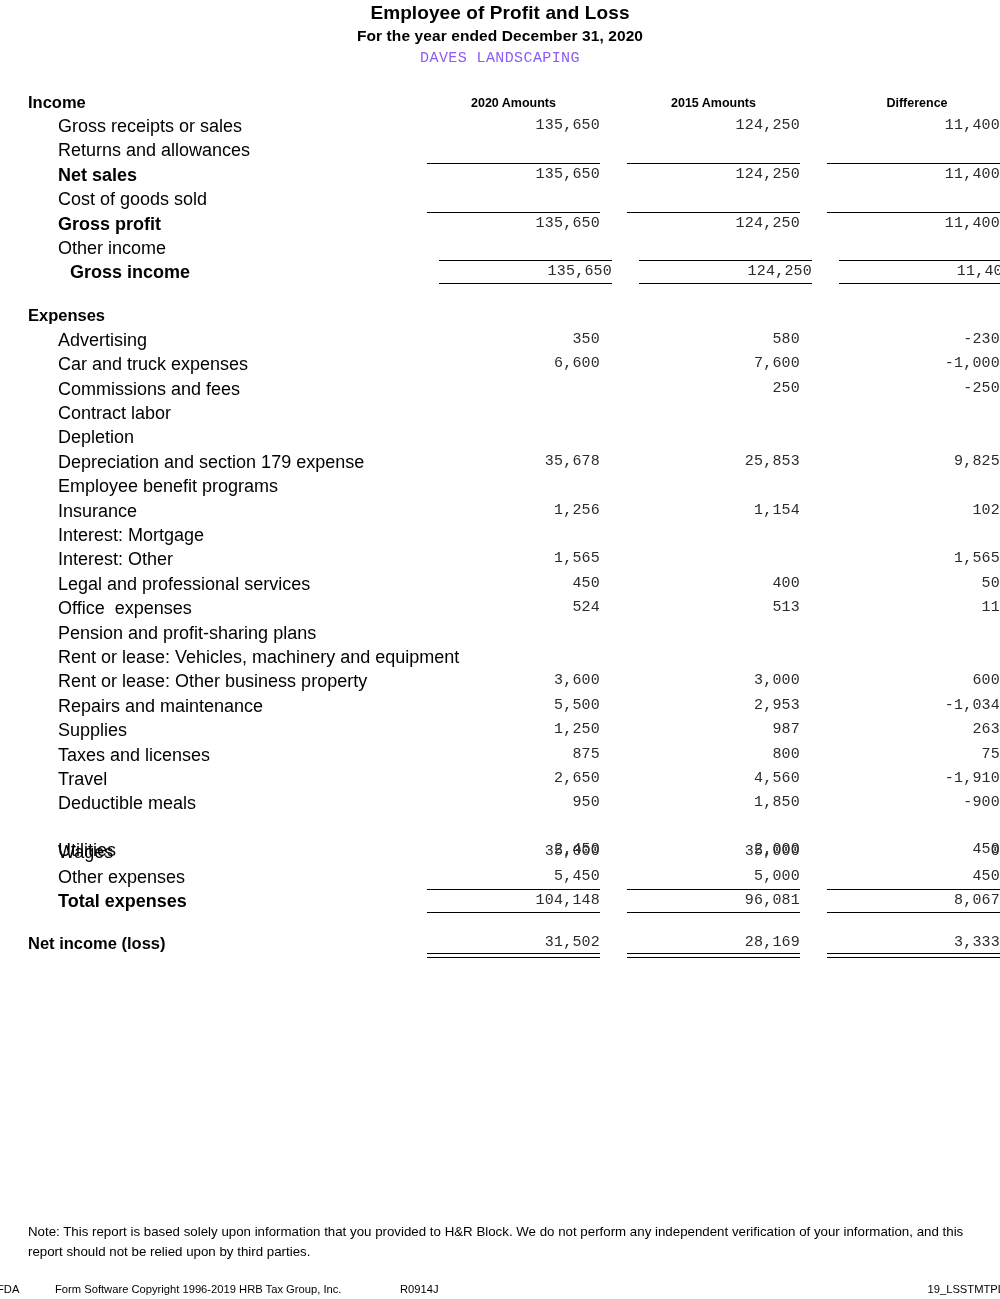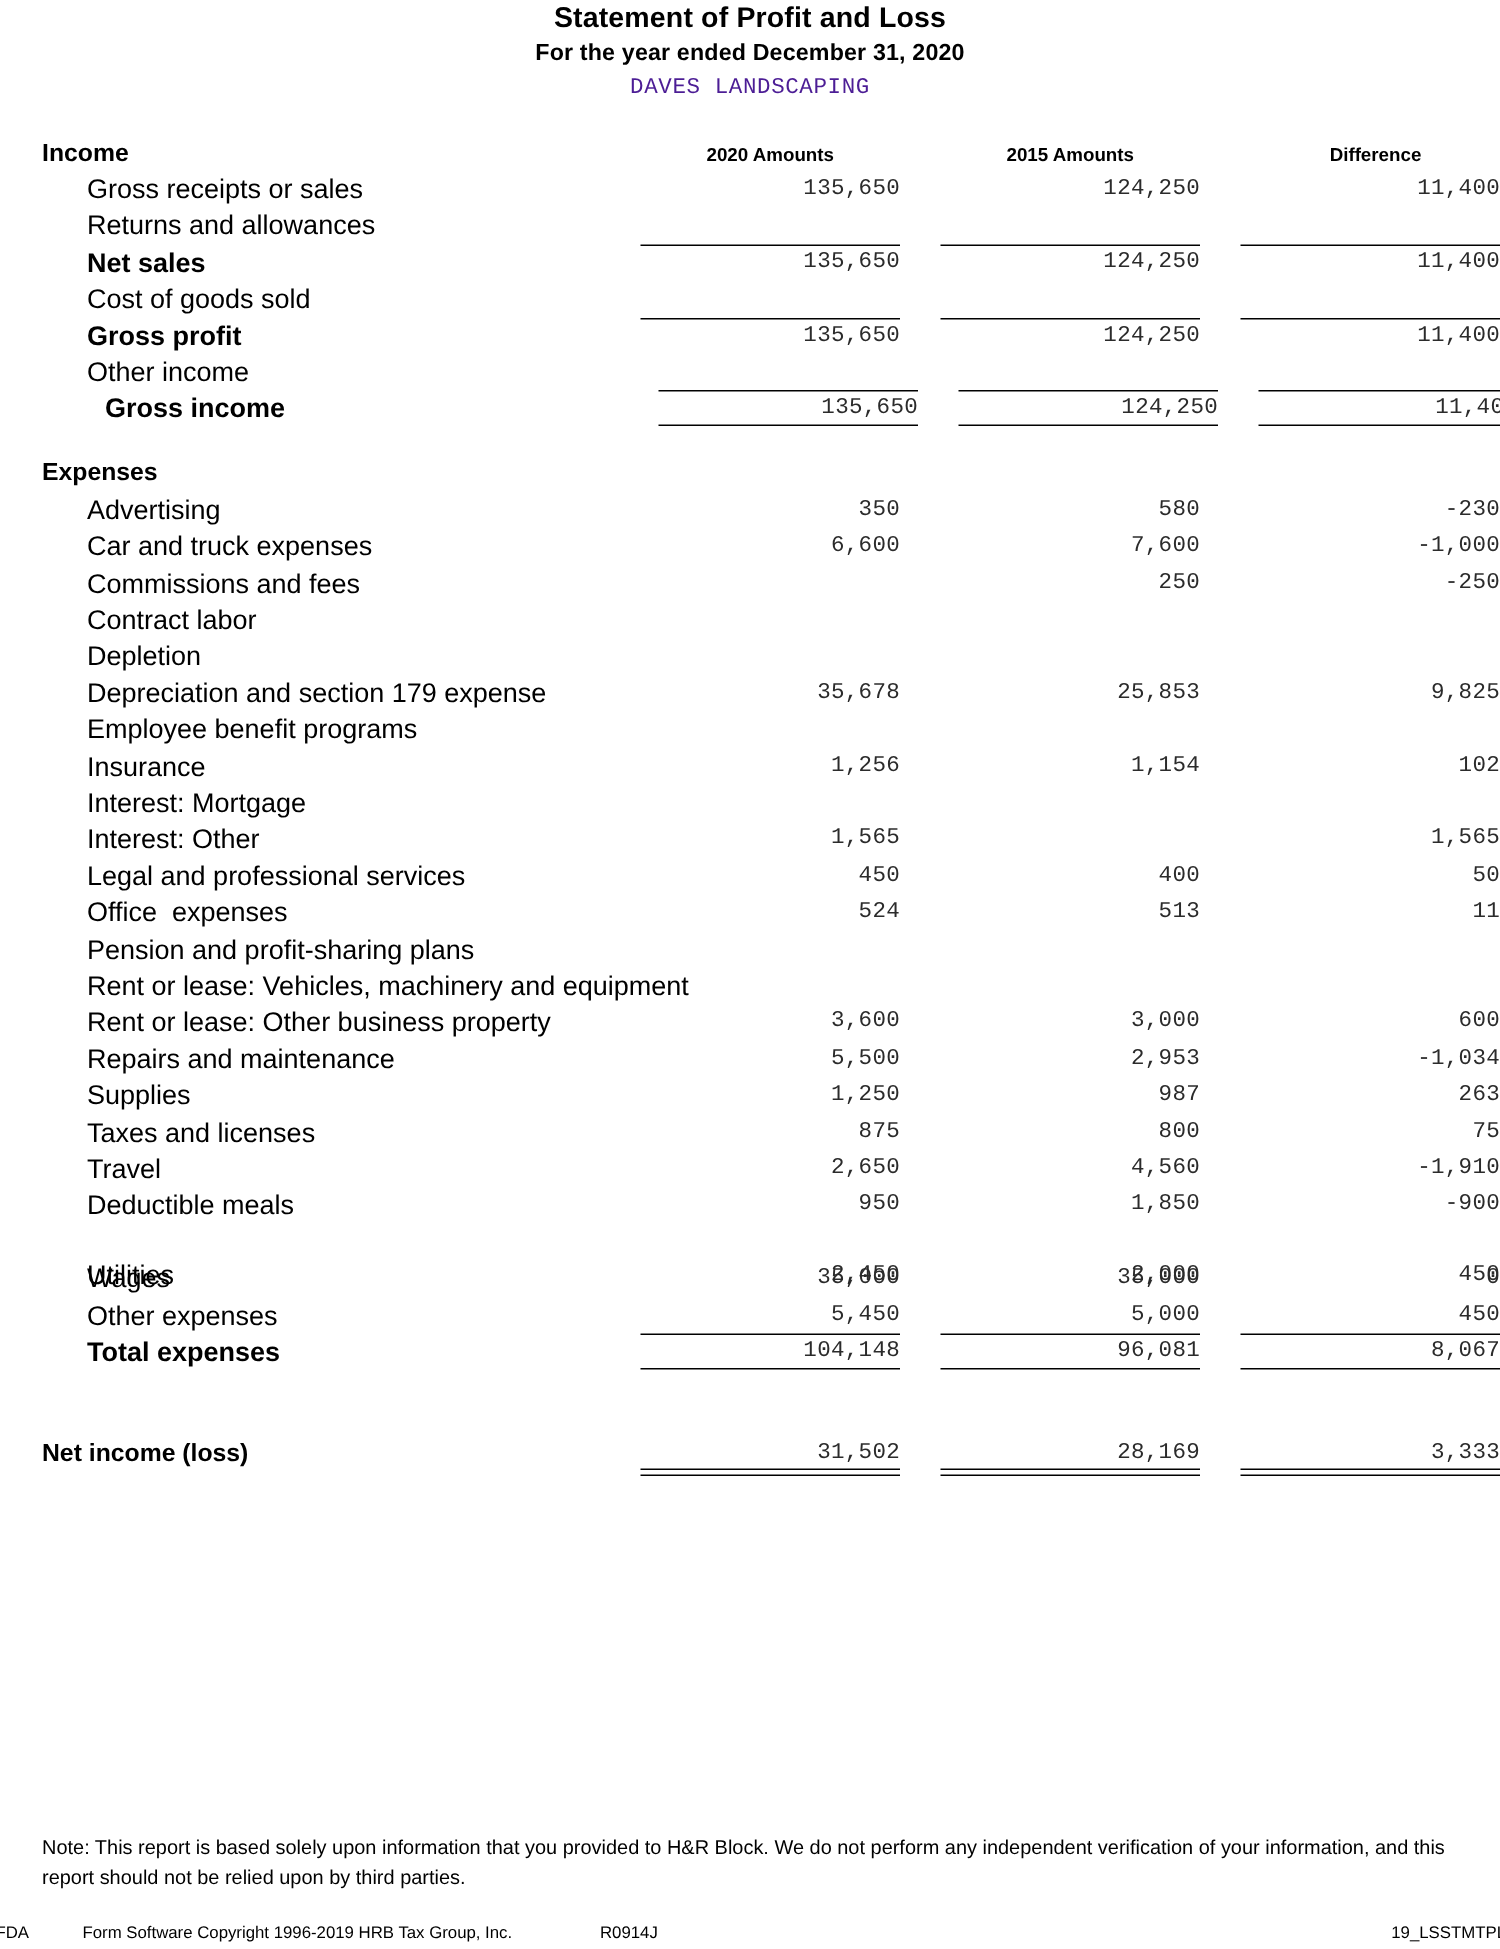--- a/index.html
+++ b/index.html
@@ -15,21 +15,21 @@
   .title-block{position:absolute;left:0;top:0;width:1000px;text-align:center;}
   .doc-title{
     font-size:19px;font-weight:bold;letter-spacing:.1px;line-height:24px;
     margin-top:1px;
   }
   .doc-subtitle{
     font-size:15.5px;font-weight:bold;line-height:21px;letter-spacing:.1px;
   }
   .doc-entity{
     font-family:"Liberation Mono","DejaVu Sans Mono",monospace;
-    font-size:15px;line-height:22px;letter-spacing:.4px;color:#4c1d95;
+    font-size:15px;line-height:22px;letter-spacing:.4px;color:#8b5cf6;
     margin-top:2px;
   }
 
   
   .stmt{position:absolute;left:0;top:92px;width:1000px;}
 
   .row{position:relative;height:24.4px;padding-left:20px;}
 
   .label{
     position:absolute;left:0;top:0;
@@ -89,21 +89,21 @@
   .f-copy{left:55px;}
   .f-code{left:400px;}
   .f-tpl{right:-4px;}
 </style>
 </head>
 <body>
 
 <div class="page">
 
   <div class="title-block">
-    <div class="doc-title">Statement of Profit and Loss</div>
+    <div class="doc-title">Employee of Profit and Loss</div>
     <div class="doc-subtitle">For the year ended December 31, 2020</div>
     <div class="doc-entity">DAVES LANDSCAPING</div>
   </div>
 
   <div class="stmt" id="stmt">
       <div class="row" style="position: absolute; left: 0px; top: 0px; width: 1000px;">
         <div class="label section" style="top: -2px;">Income</div>
         <div class="hdr c1" style="top: 2px;">2020 Amounts</div>
         <div class="hdr c2" style="top: 2px;">2015 Amounts</div>
         <div class="hdr c3" style="top: 2px;">Difference</div>
@@ -308,21 +308,21 @@
         <div class="col c1">104,148</div>
         <div class="col c2">96,081</div>
         <div class="col c3">8,067</div>
         <div class="rule c1 top"></div>
         <div class="rule c2 top"></div>
         <div class="rule c3 top"></div>
         <div class="rule c1 bottom"></div>
         <div class="rule c2 bottom"></div>
         <div class="rule c3 bottom"></div>
       </div>
-      <div class="row" style="position: absolute; left: 0px; width: 820px; top: 839.3px; margin-top: 26px;">
+      <div class="row" style="position: absolute; left: 0px; width: 820px; top: 839.3px;">
         <div class="label grand">Net income (loss)</div>
         <div class="col c1">31,502</div>
         <div class="col c2">28,169</div>
         <div class="col c3">3,333</div>
         <div class="rule c1 dbl-a"></div>
         <div class="rule c2 dbl-a"></div>
         <div class="rule c3 dbl-a"></div>
         <div class="rule c1 dbl-b"></div>
         <div class="rule c2 dbl-b"></div>
         <div class="rule c3 dbl-b"></div>

